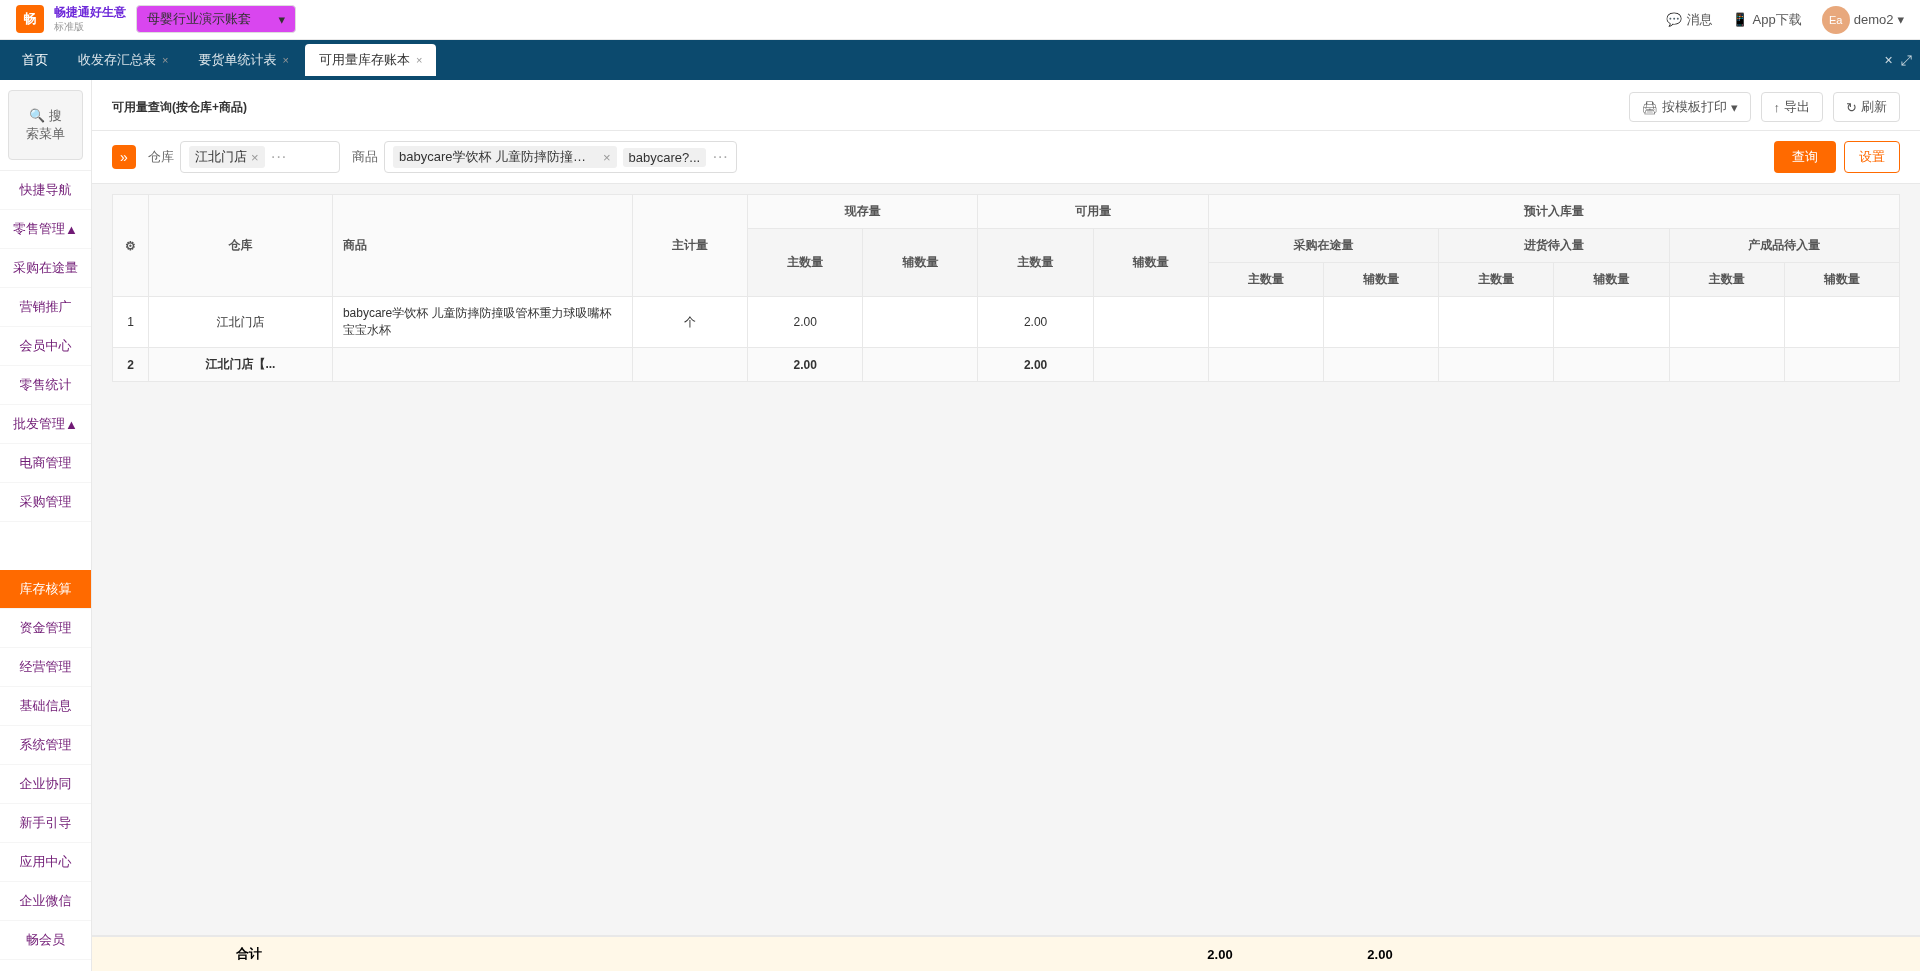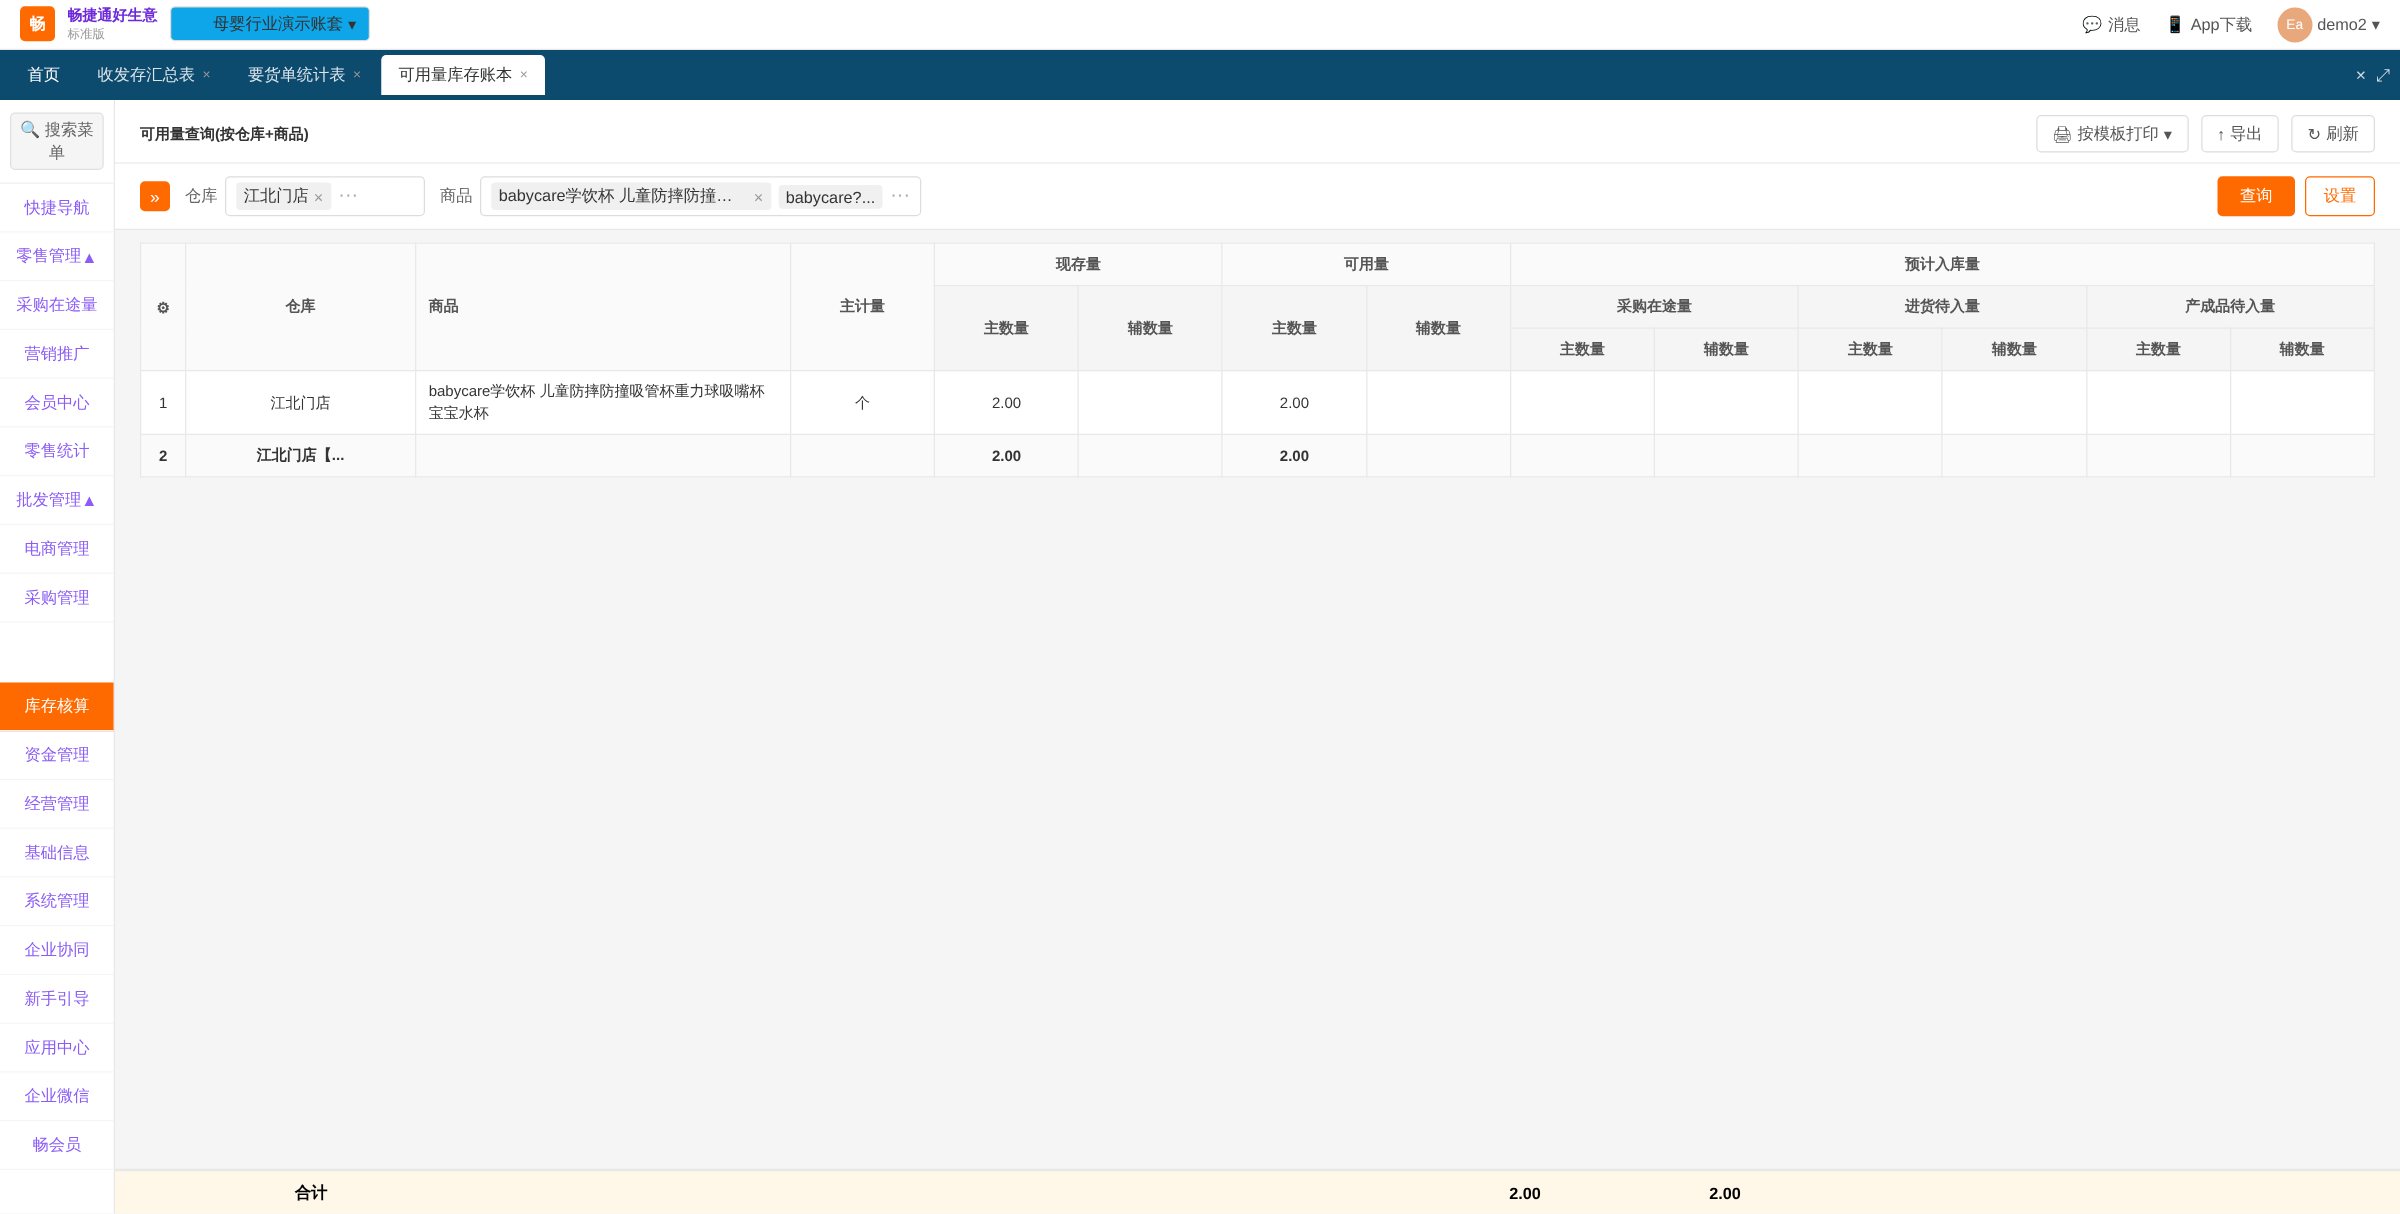--- a/index.html
+++ b/index.html
@@ -13,21 +13,21 @@
       align-items: center;
       justify-content: space-between;
       padding: 0 16px;
       border-bottom: 1px solid #e8e8e8;
       flex-shrink: 0;
     }
     .top-bar-left { display: flex; align-items: center; gap: 10px; }
     .brand-icon { width: 28px; height: 28px; background: #ff6a00; border-radius: 4px; display: flex; align-items: center; justify-content: center; color: #fff; font-size: 11px; font-weight: bold; flex-shrink: 0; }
     .brand-title { font-size: 12px; color: #6d28d9; font-weight: bold; line-height: 1.2; }
     .brand-sub { font-size: 10px; color: #999; }
-    .industry-selector { display: flex; align-items: center; gap: 4px; color: #333; font-size: 13px; padding: 4px 10px; border: 1px solid #ddd; border-radius: 4px; cursor: pointer; background: #0ea5e9; min-width: 160px; justify-content: flex-end; }
+    .industry-selector { display: flex; align-items: center; gap: 4px; color: #333; font-size: 13px; padding: 4px 10px; border: 1px solid #ddd; border-radius: 4px; cursor: pointer; background: #d946ef; min-width: 160px; justify-content: space-between; }
     .top-bar-right { display: flex; align-items: center; gap: 20px; color: #555; font-size: 13px; }
     .top-bar-right-item { display: flex; align-items: center; gap: 4px; cursor: pointer; }
     .avatar { width: 28px; height: 28px; border-radius: 50%; background: #e8a87c; display: flex; align-items: center; justify-content: center; color: #fff; font-size: 11px; overflow: hidden; }
 
     
     .nav-tabs-bar {
       height: 40px;
       background: #0c4a6e;
       display: flex;
       align-items: center;
@@ -65,36 +65,36 @@
       flex-direction: column;
       flex-shrink: 0;
       overflow-y: auto;
     }
     .sidebar-search {
       padding: 10px 8px;
       border-bottom: 1px solid #f0f0f0;
     }
     .sidebar-search-btn {
       width: 100%;
-      padding: 4px;
+      padding: 16px;
       background: #f5f5f5;
       border: 1px solid #e0e0e0;
       border-radius: 4px;
       cursor: pointer;
       color: #666;
       font-size: 12px;
       text-align: center;
     }
     .sidebar-nav-item {
       display: flex;
       align-items: center;
       justify-content: center;
       padding: 10px 8px;
       cursor: pointer;
-      color: #8b5cf6;
+      color: #701a75;
       font-size: 12px;
       border-bottom: 1px solid #f5f5f5;
       text-align: center;
     }
     .sidebar-nav-item.active { background: #ff6a00; color: #fff; margin-top: 48px; }
     .sidebar-nav-item.has-arrow { justify-content: center; padding: 10px 12px; }
 
     
     .content-area {
       flex: 1;

